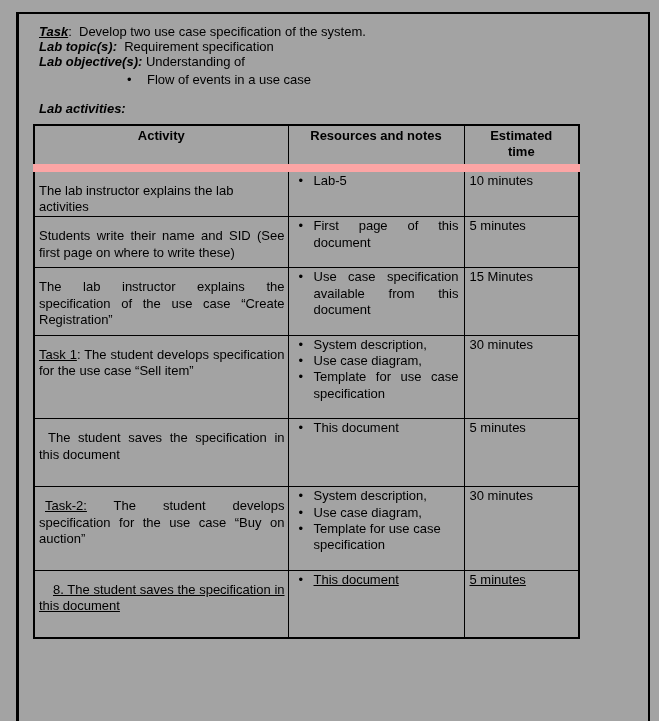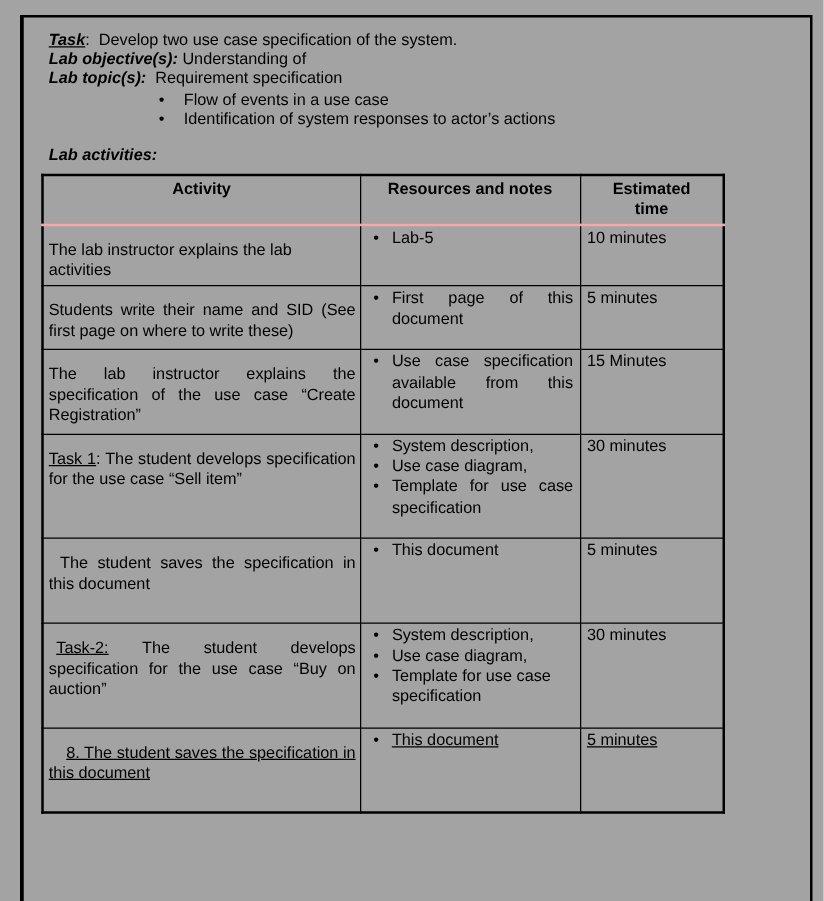--- a/index.html
+++ b/index.html
@@ -34,21 +34,21 @@
   
   table.lab{
     border-collapse:collapse;table-layout:fixed;
     width:545px;margin:8px 0 0 17px;
     font-size:13px;line-height:16.4px;
     border:2px solid #000;
   }
   col.c1{width:254px;} col.c2{width:176px;} col.c3{width:115px;}
   .lab th,.lab td{border:1px solid #000;vertical-align:top;box-sizing:border-box;}
   .lab thead th{
-    border-bottom:2px solid #fca5a5;
+    border-bottom:8px solid #fca5a5;
     font-weight:bold;text-align:center;
     padding:2px 2px 3px 2px;height:33px;
   }
   th.time-h{white-space:pre-line;}
   td.activity{padding:11px 3px 0 4px;}
   td.resources{padding:1px 2px 16px 0;}
   td.time{padding:1px 2px 0 5px;}
   td.resources ul{list-style:none;margin:0;padding:0;}
   td.resources li{position:relative;padding-left:25px;padding-right:3px;}
   td.resources li::before{content:"\2022";position:absolute;left:10px;top:0;}
@@ -84,26 +84,25 @@
 </style>
 </head>
 <body>
 
 <div class="page">
   <div class="page-border"></div>
   <div class="content">
 
     <div class="intro">
       <p><span class="bi u">Task</span><span class="keepspace">:  Develop two use case specification of the system.</span></p>
+      <p><span class="bi">Lab topic(s):</span><span class="keepspace">  Requirement specification</span></p>
       <p><span class="bi">Lab objective(s):</span><span class="keepspace"> Understanding of</span></p>
-      <p><span class="bi">Lab topic(s):</span><span class="keepspace">  Requirement specification</span></p>
 
       <ul class="objectives">
           <li>Flow of events in a use case</li>
-          <li>Identification of system responses to actor’s actions</li>
         </ul>
 
       <p class="activities-heading"><span class="bi">Lab activities:</span></p>
     </div>
 
     <table class="lab">
       <colgroup>
           <col class="c1">
           <col class="c2">
           <col class="c3">

